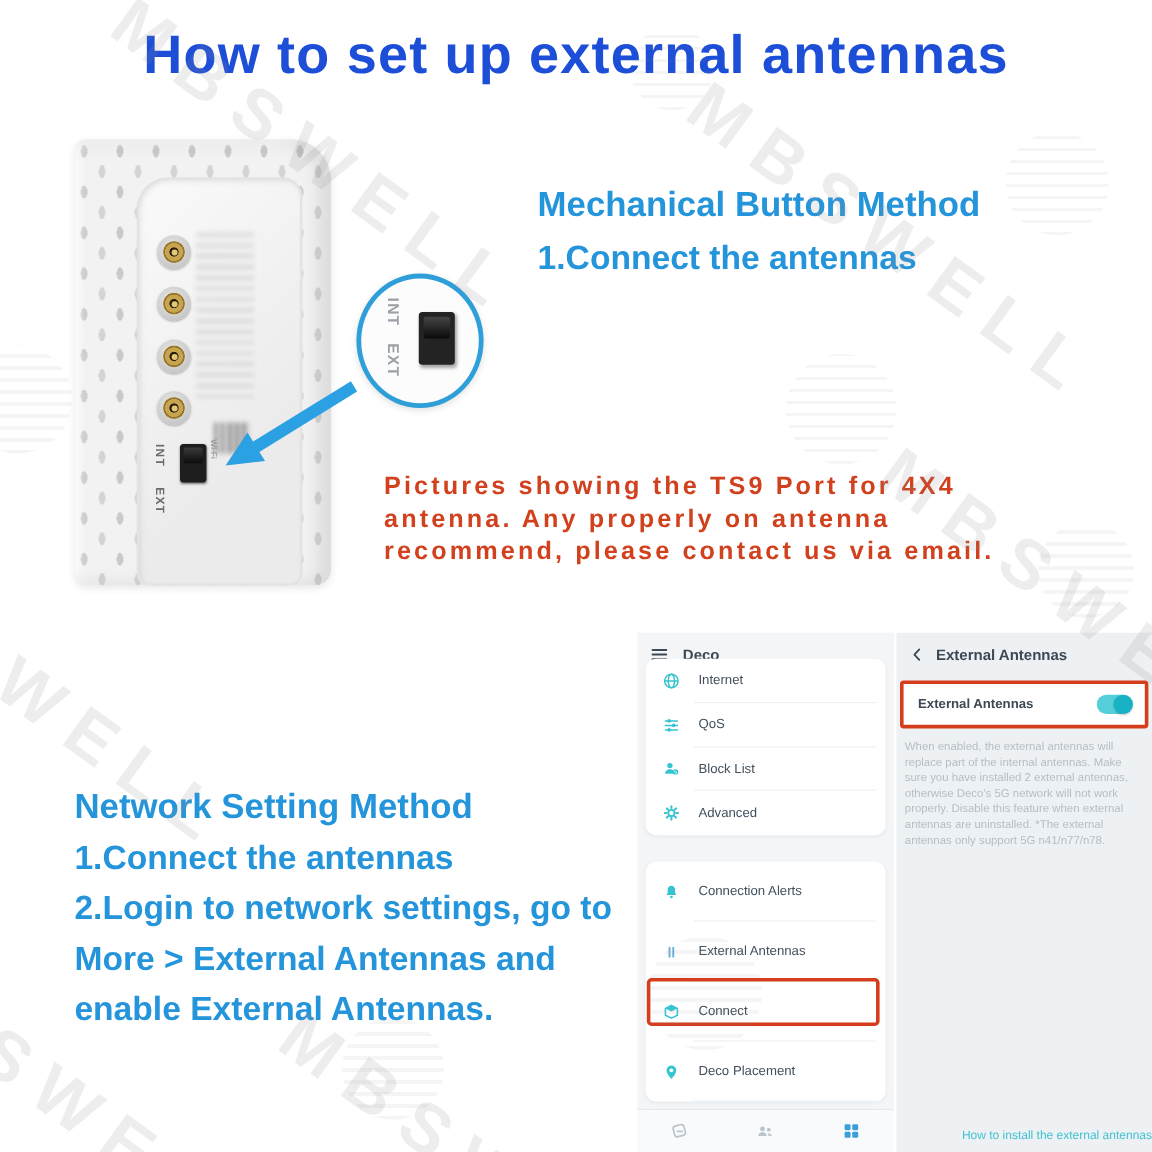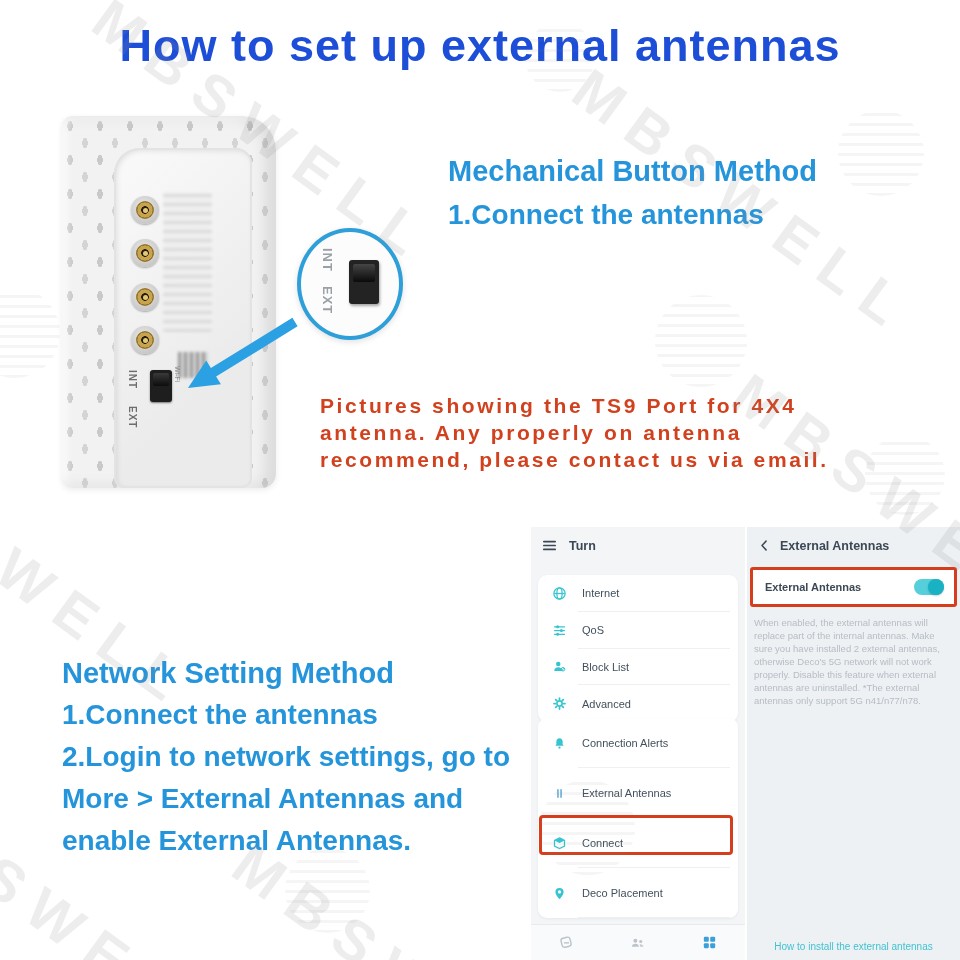--- a/index.html
+++ b/index.html
@@ -82,42 +82,42 @@
   .panel-left{position:absolute;left:0;top:0;width:214px;height:433px;background:#f3f5f7;}
   .panel-right{position:absolute;left:216px;top:0;width:213px;height:433px;background:#eef1f4;}
 
   .ph-header{position:absolute;left:0;top:0;right:0;height:37px;display:flex;align-items:center;}
   .ph-title{font-size:12.5px;font-weight:bold;color:#3c4854;}
   .burger{margin:0 11px 0 10px;display:flex;align-items:center;cursor:pointer;}
   .backchev{margin:0 8px 0 10px;display:flex;align-items:center;cursor:pointer;}
 
   .card{position:absolute;left:7px;width:200px;background:#ffffff;border-radius:9px;
         box-shadow:0 1px 3px rgba(40,60,80,.06);display:flex;flex-direction:column;}
-  .card1{top:48px;height:147px;}
+  .card1{top:22px;height:147px;}
   .card2{top:191px;height:200px;}
   .menu-row{position:relative;flex:1;display:flex;align-items:center;padding-left:14px;cursor:pointer;}
   .menu-row:not(:last-child)::after{content:"";position:absolute;left:40px;right:8px;bottom:0;height:1px;background:#eef0f2;}
   .menu-ic{width:15px;height:15px;margin-right:15px;display:flex;align-items:center;justify-content:center;flex:none;}
   .menu-lbl{font-size:11px;color:#42505c;}
   .redbox-menu{position:absolute;left:1px;top:97px;width:194px;height:40px;z-index:2;
         border:3px solid #D63D1C;border-radius:4px;box-sizing:border-box;pointer-events:none;}
 
   .tabbar{position:absolute;left:0;bottom:0;width:214px;height:35px;background:#f9fafb;
         border-top:1px solid #e8ebee;display:flex;align-items:center;justify-content:space-around;}
   .tab{display:flex;align-items:center;justify-content:center;width:40px;height:30px;cursor:pointer;}
 
   .redbox-toggle{position:absolute;left:3px;top:40px;width:207px;height:40px;z-index:2;
         border:3px solid #D63D1C;border-radius:3px;box-sizing:border-box;background:#ffffff;
         display:flex;align-items:center;}
   .toggle-lbl{font-size:11px;font-weight:bold;color:#3c4854;margin-left:12px;flex:1;}
   .toggle{position:relative;width:30px;height:16px;border-radius:8px;background:#55CFD9;margin-right:10px;cursor:pointer;}
   .toggle .knob{position:absolute;right:0px;top:0px;width:16px;height:16px;border-radius:50%;background:#19B2C4;
         box-shadow:0 1px 2px rgba(0,0,0,.2);}
   .desc{position:absolute;left:7px;top:89px;width:197px;font-size:9.5px;line-height:13px;color:#b5bdc4;}
-  .footer-link{position:absolute;left:0;right:0;top:414px;text-align:center;
+  .footer-link{position:absolute;left:0;right:0;top:414px;text-align:right;
         font-size:10px;color:#41C2D2;cursor:pointer;}
 </style>
 </head>
 <body>
 
 <div class="page">
 
   <div class="title">How to set up external antennas</div>
 
   <div class="router">
@@ -167,21 +167,21 @@
 
     <div class="panel-left">
       <div class="ph-header">
         <span class="burger">
           <svg viewBox="0 0 24 24" width="17" height="17">
               <g stroke="#3c4854" stroke-width="2.4" stroke-linecap="round" fill="none">
                 <path d="M4 6.5h16M4 12h16M4 17.5h16"></path>
               </g>
             </svg>
         </span>
-        <span class="ph-title">Turn</span>
+        <span class="ph-title">Deco</span>
       </div>
 
       <div class="card card1">
         <div class="menu-row">
           <span class="menu-ic">
             <svg viewBox="0 0 24 24" width="15" height="15" fill="none" stroke="#35C4D0" stroke-width="2">
                 <circle cx="12" cy="12" r="9"></circle>
                 <ellipse cx="12" cy="12" rx="4.2" ry="9"></ellipse>
                 <path d="M3.5 12h17"></path>
               </svg>

